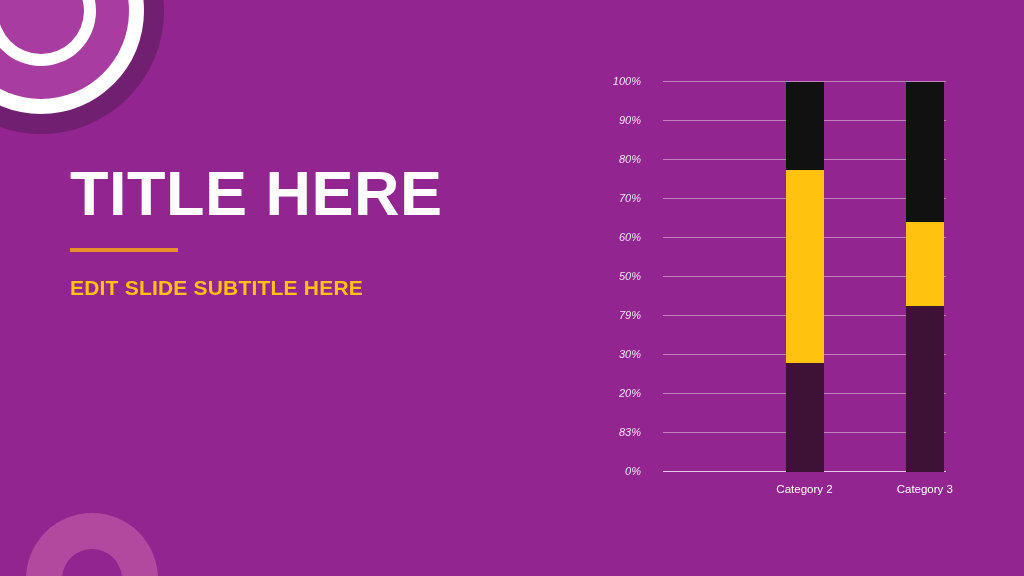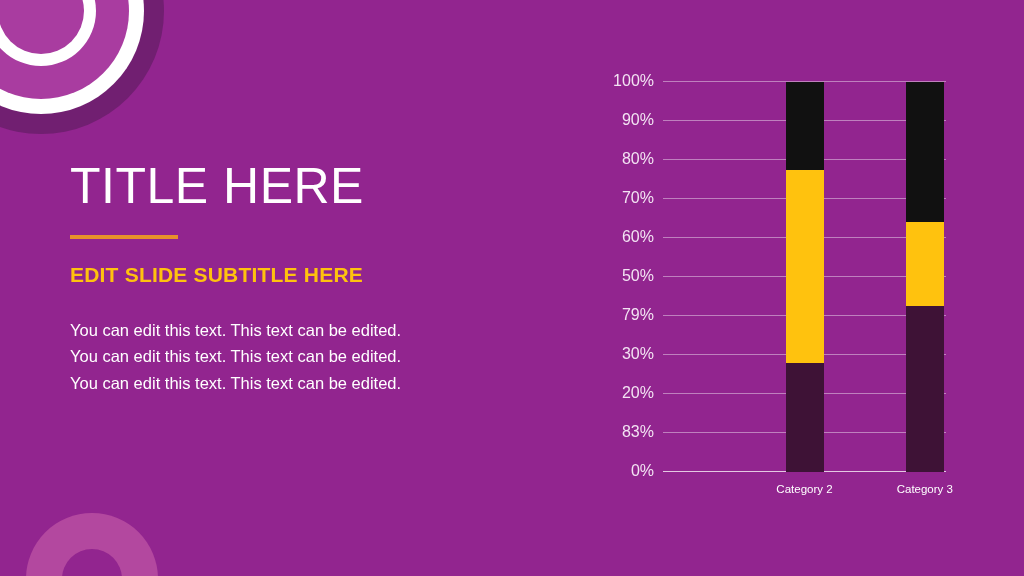--- a/index.html
+++ b/index.html
@@ -81,22 +81,22 @@
   }
 
   
   #text-col {
     position: absolute;
     left: 70px;
     top: 160px;
     width: 380px;
   }
   #page-title {
-    font-size: 50px;
-    font-weight: normal;
+    font-size: 63px;
+    font-weight: bold;
     color: #FFFFFF;
     letter-spacing: 0.5px;
     line-height: 1.05;
     margin: 0;
     white-space: nowrap;
   }
   #title-divider {
     width: 108px;
     height: 4px;
     background: #E8912A;
@@ -139,25 +139,26 @@
     width: 100%;
     height: 1px;
     background: rgba(255,255,255,0.42);
   }
   .gridline.axis-zero {
     background: rgba(255,255,255,0.75);
   }
   .ytick {
     position: absolute;
     right: 100%;
-    margin-right: 9px;
+    margin-right: 22px;
     transform: translateY(-50%);
-    font-size: 16px;
+    font-size: 11px;
     color: #F3E3F3;
     white-space: nowrap;
+    font-style: italic;
   }
   .bar {
     position: absolute;
     bottom: 0;
     width: 38px;
     display: flex;
     flex-direction: column-reverse;
   }
   .seg { width: 100%; }
   .xtick {
@@ -184,21 +185,20 @@
   <div class="deco" id="deco-tl-white2"></div>
   <div class="deco" id="deco-tl-inner"></div>
 
   <div class="deco" id="deco-bl-ring"></div>
   <div class="deco" id="deco-bl-hole"></div>
 
   <div id="text-col">
     <h1 id="page-title">TITLE HERE</h1>
     <div id="title-divider"></div>
     <h2 id="page-subtitle">EDIT SLIDE SUBTITLE HERE</h2>
-    <p id="body-text">You can edit this text. This text can be edited. You can edit this text. This text can be edited. You can edit this text. This text can be edited.</p>
   </div>
 
   <div id="chart">
     <div id="chart-plot">
         <div class="gridline axis-zero" style="bottom: 0px;">
           <span class="ytick">0%</span>
         </div>
         <div class="gridline" style="bottom: 39px;">
           <span class="ytick">83%</span>
         </div>

